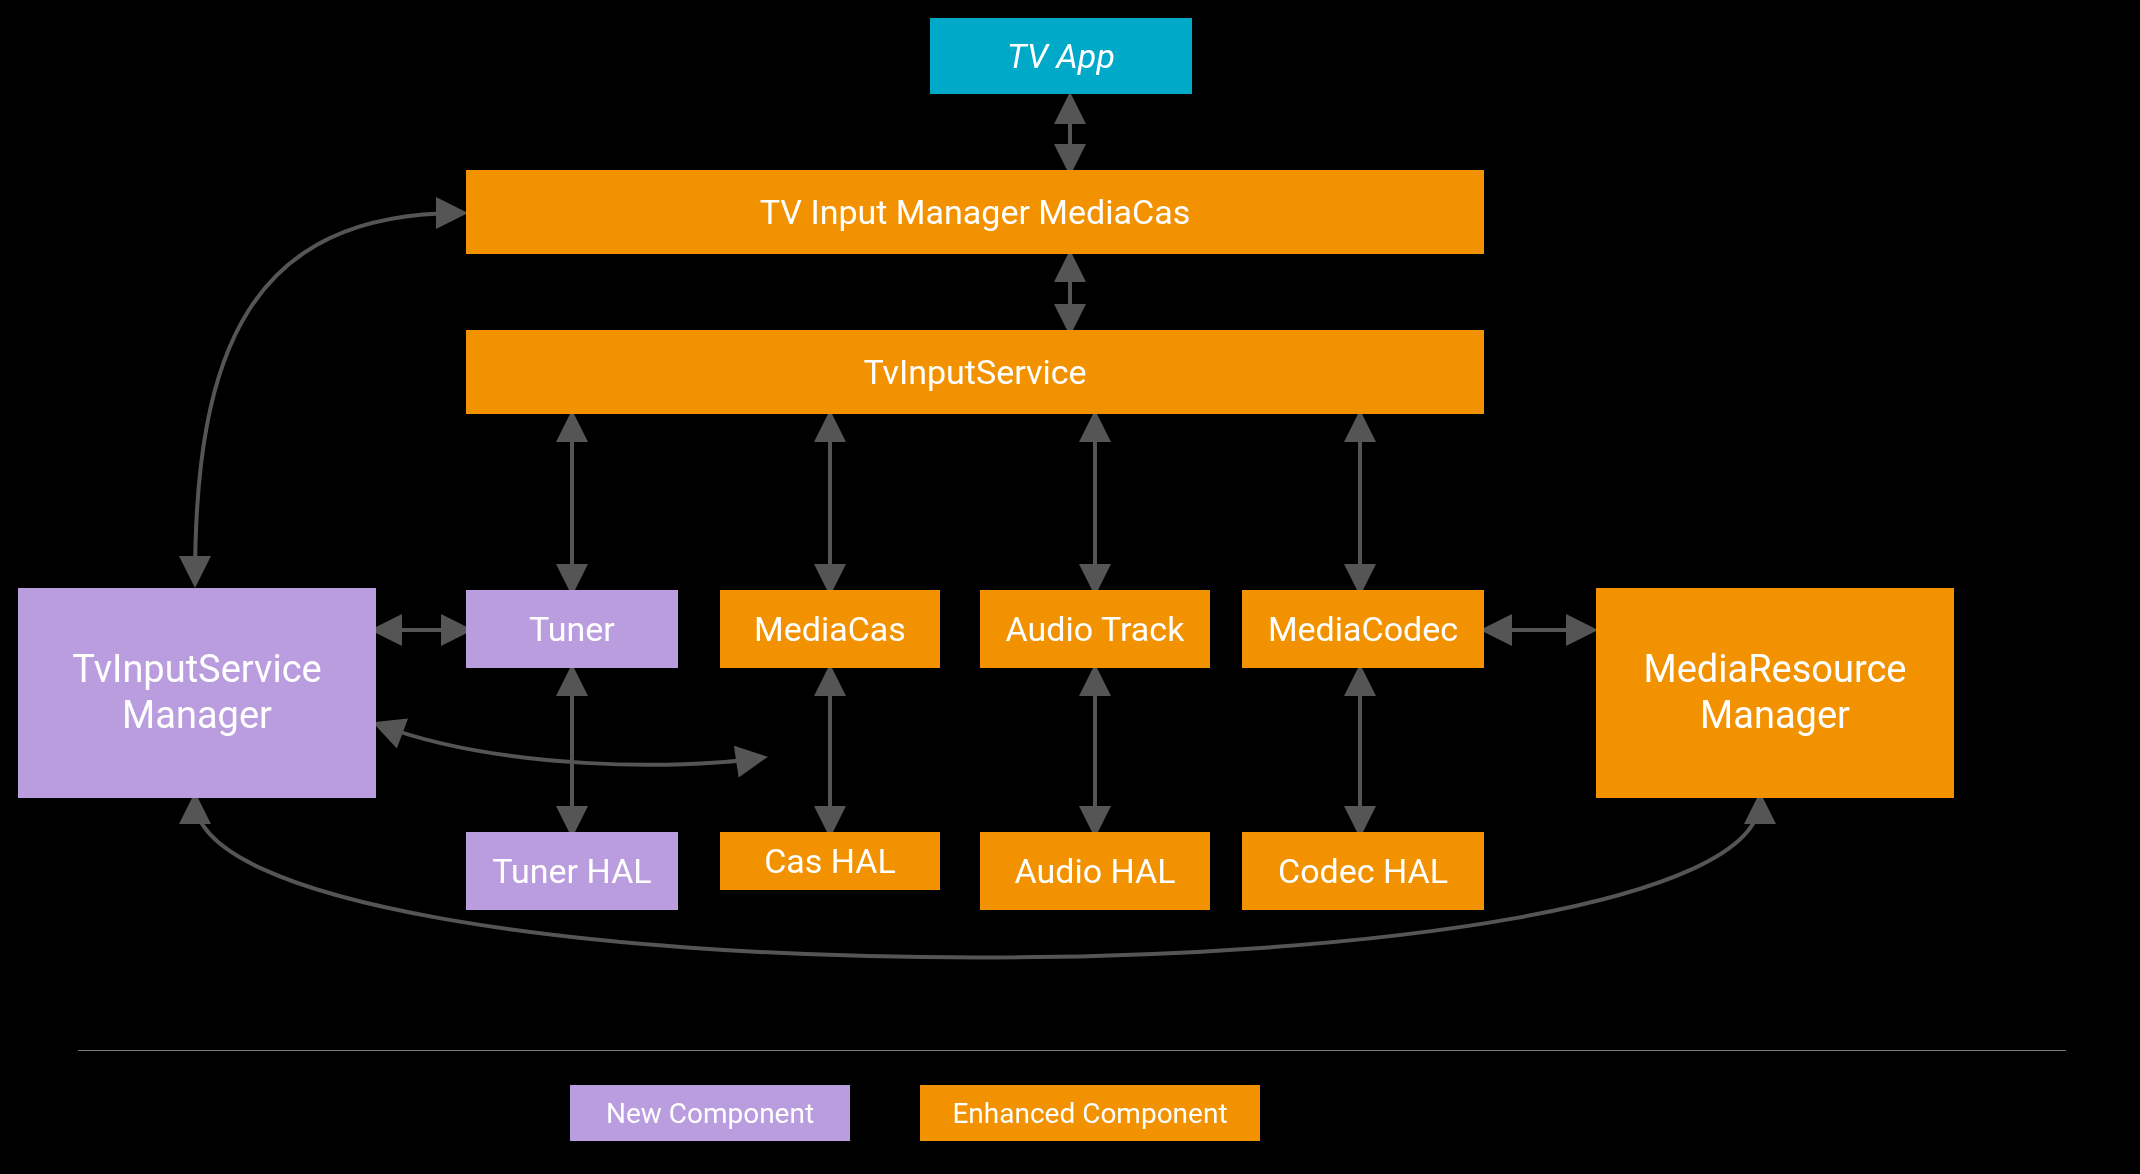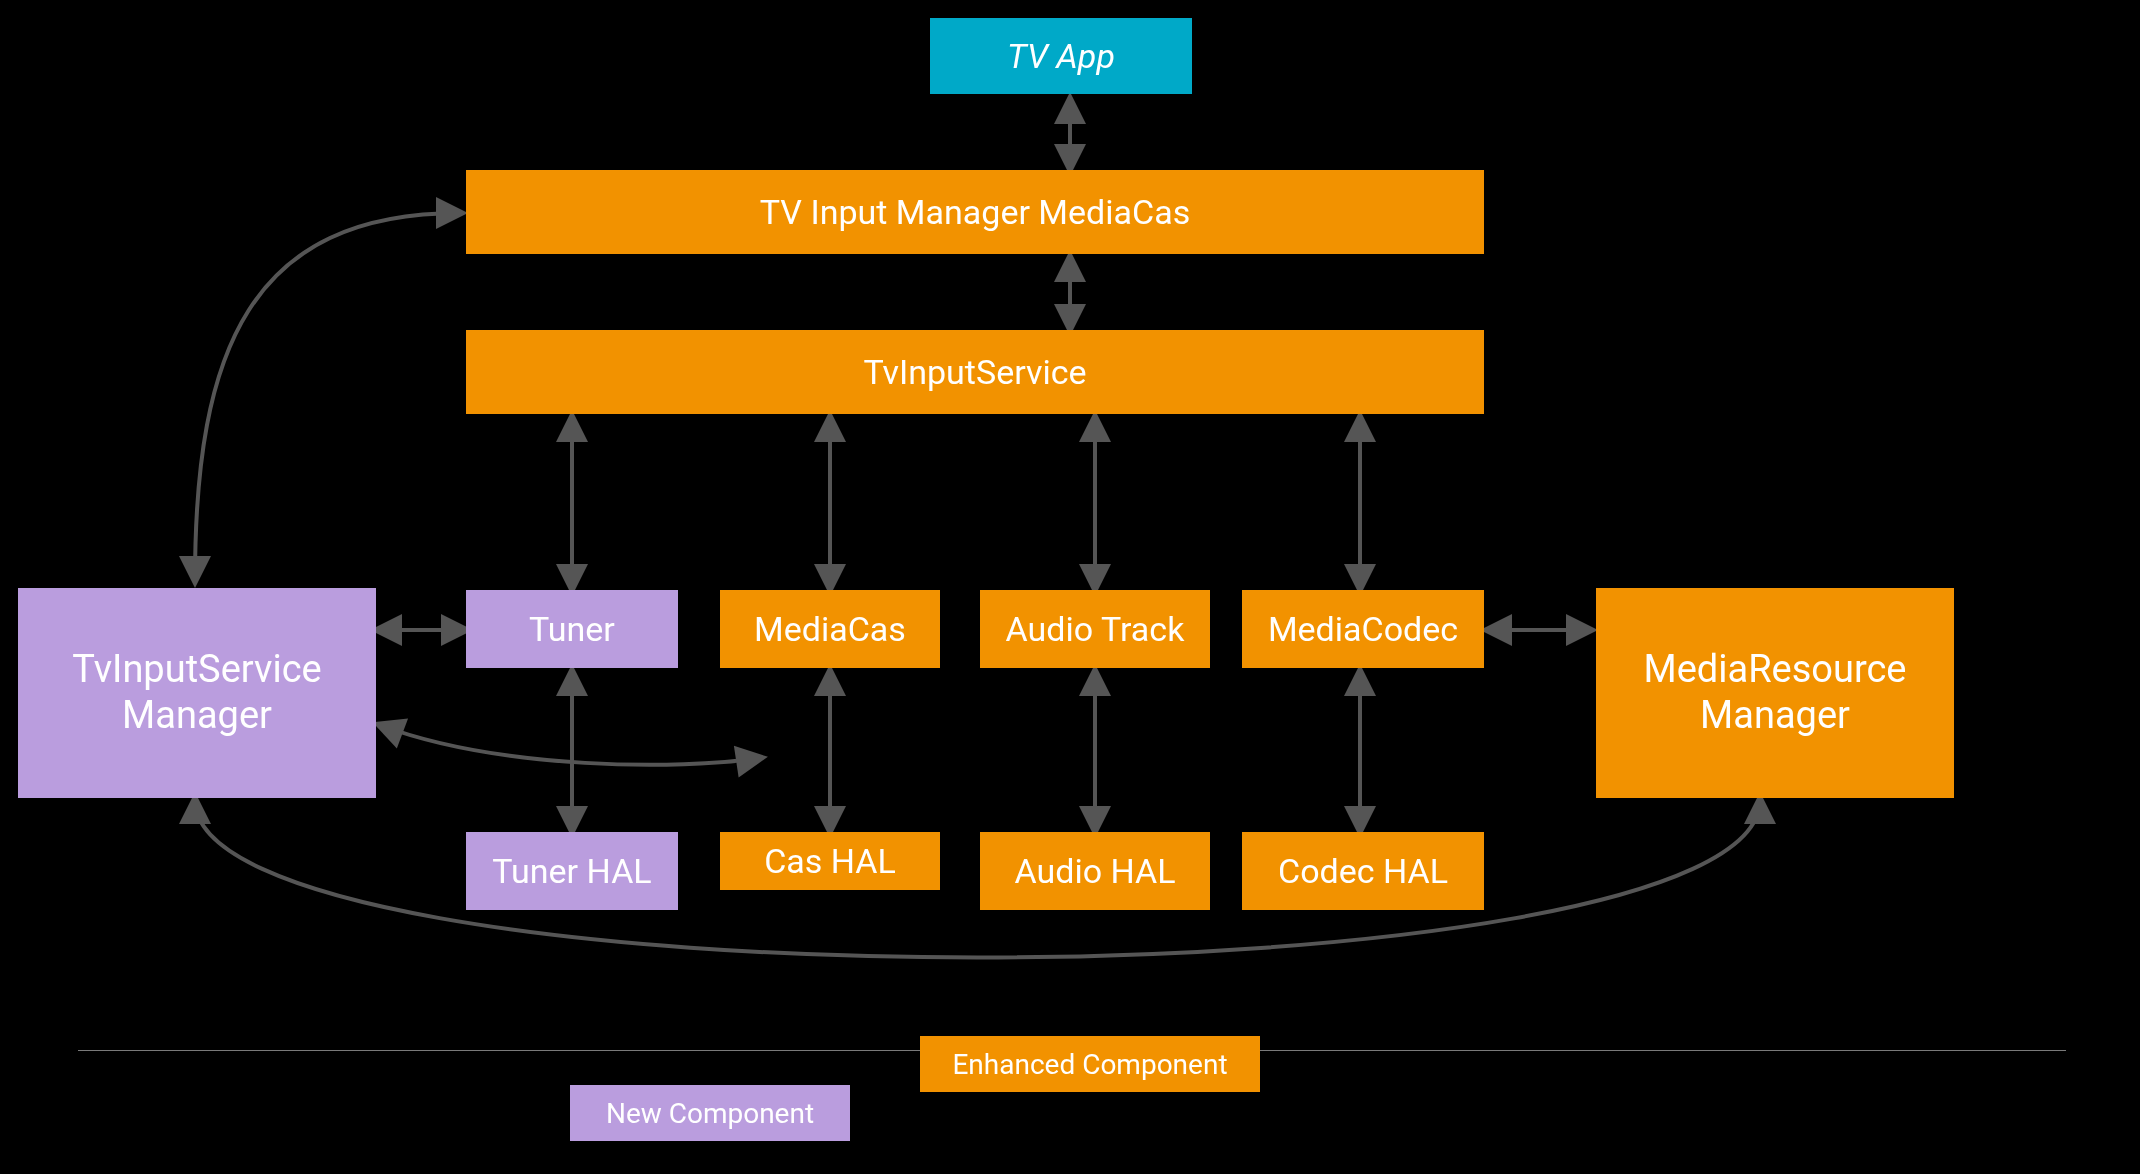--- a/index.html
+++ b/index.html
@@ -136,15 +136,15 @@
 </div>
 <div class="box orange" style="left:1242px; top:832px; width:242px; height:78px;">
   <span>Codec HAL</span>
 </div>
 
 <div class="divider" style="left:78px; top:1050px; width:1988px;"></div>
 
 <div class="legend-box purple" style="left:570px; top:1085px; width:280px;">
   <span>New Component</span>
 </div>
-<div class="legend-box orange" style="left:920px; top:1036px; width:340px;">
+<div class="legend-box orange" style="left:920px; top:1085px; width:340px;">
   <span>Enhanced Component</span>
 </div>
 
 </body></html>

